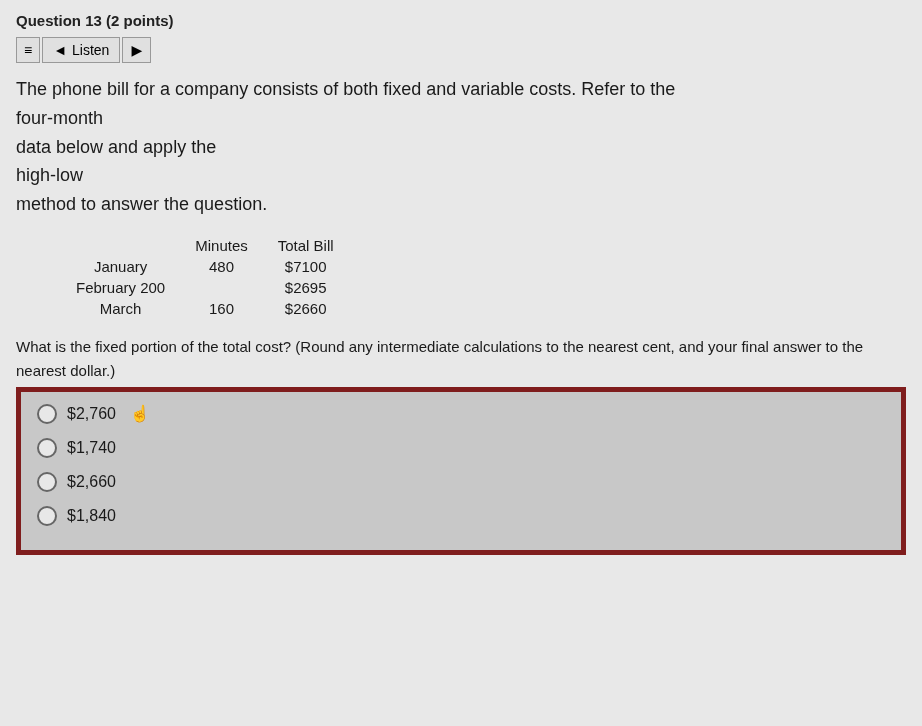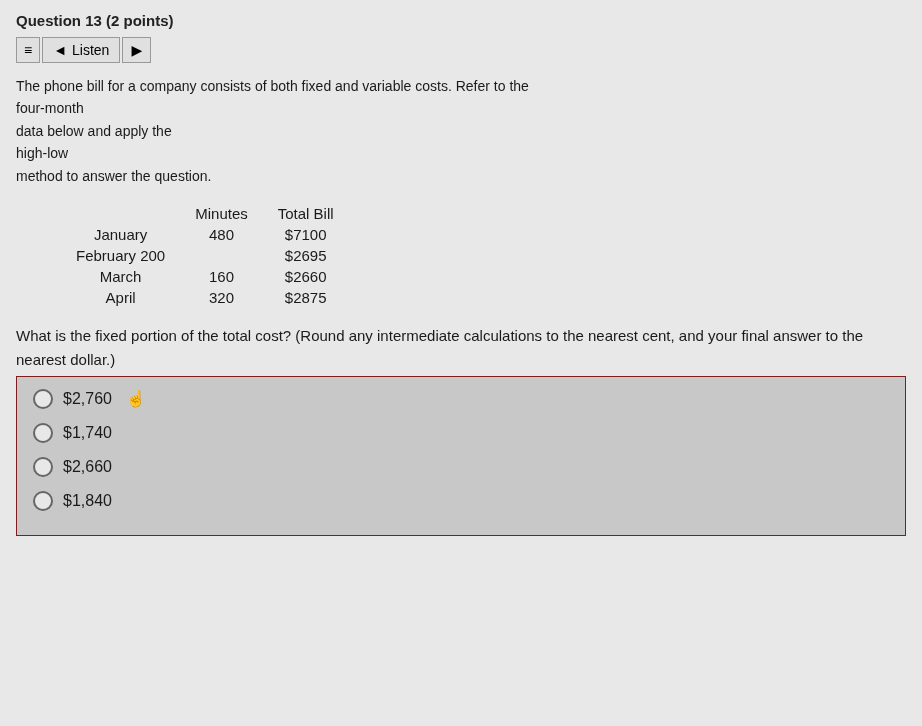--- a/index.html
+++ b/index.html
@@ -67,21 +67,21 @@
       cursor: pointer;
       font-size: 14px;
       display: flex;
       align-items: center;
       justify-content: center;
     }
 
     .question-body {
       margin-bottom: 16px;
       line-height: 1.6;
-      font-size: 14px;
+      font-size: 18px;
     }
 
     .data-table {
       margin: 16px 0 16px 60px;
     }
 
     .data-table table {
       border-collapse: collapse;
     }
 
@@ -98,21 +98,21 @@
       font-size: 15px;
     }
 
     .question-text {
       line-height: 1.6;
       font-size: 15px;
     }
 
     .answer-section {
       background-color: #c8c8c8;
-      border: 1px solid #7f1d1d;
+      border: 5px solid #7f1d1d;
       padding: 12px 16px 16px 16px;
       margin-top: 4px;
     }
 
     .answer-option {
       display: flex;
       align-items: center;
       gap: 10px;
       margin-bottom: 14px;
       font-size: 16px;
@@ -191,25 +191,20 @@
         <tr>
           <td>February 200</td>
           <td></td>
           <td>$2695</td>
         </tr>
         <tr>
           <td>March</td>
           <td>160</td>
           <td>$2660</td>
         </tr>
-        <tr>
-          <td>April</td>
-          <td>320</td>
-          <td>$2875</td>
-        </tr>
       </tbody>
     </table>
   </div>
 
   <div class="question-text">What is the fixed portion of the total cost? (Round any intermediate calculations to the nearest cent, and your final answer to the nearest dollar.)</div>
 
   <div class="answer-section">
 
     <div class="answer-option">
       <div class="radio-circle selected"></div>

